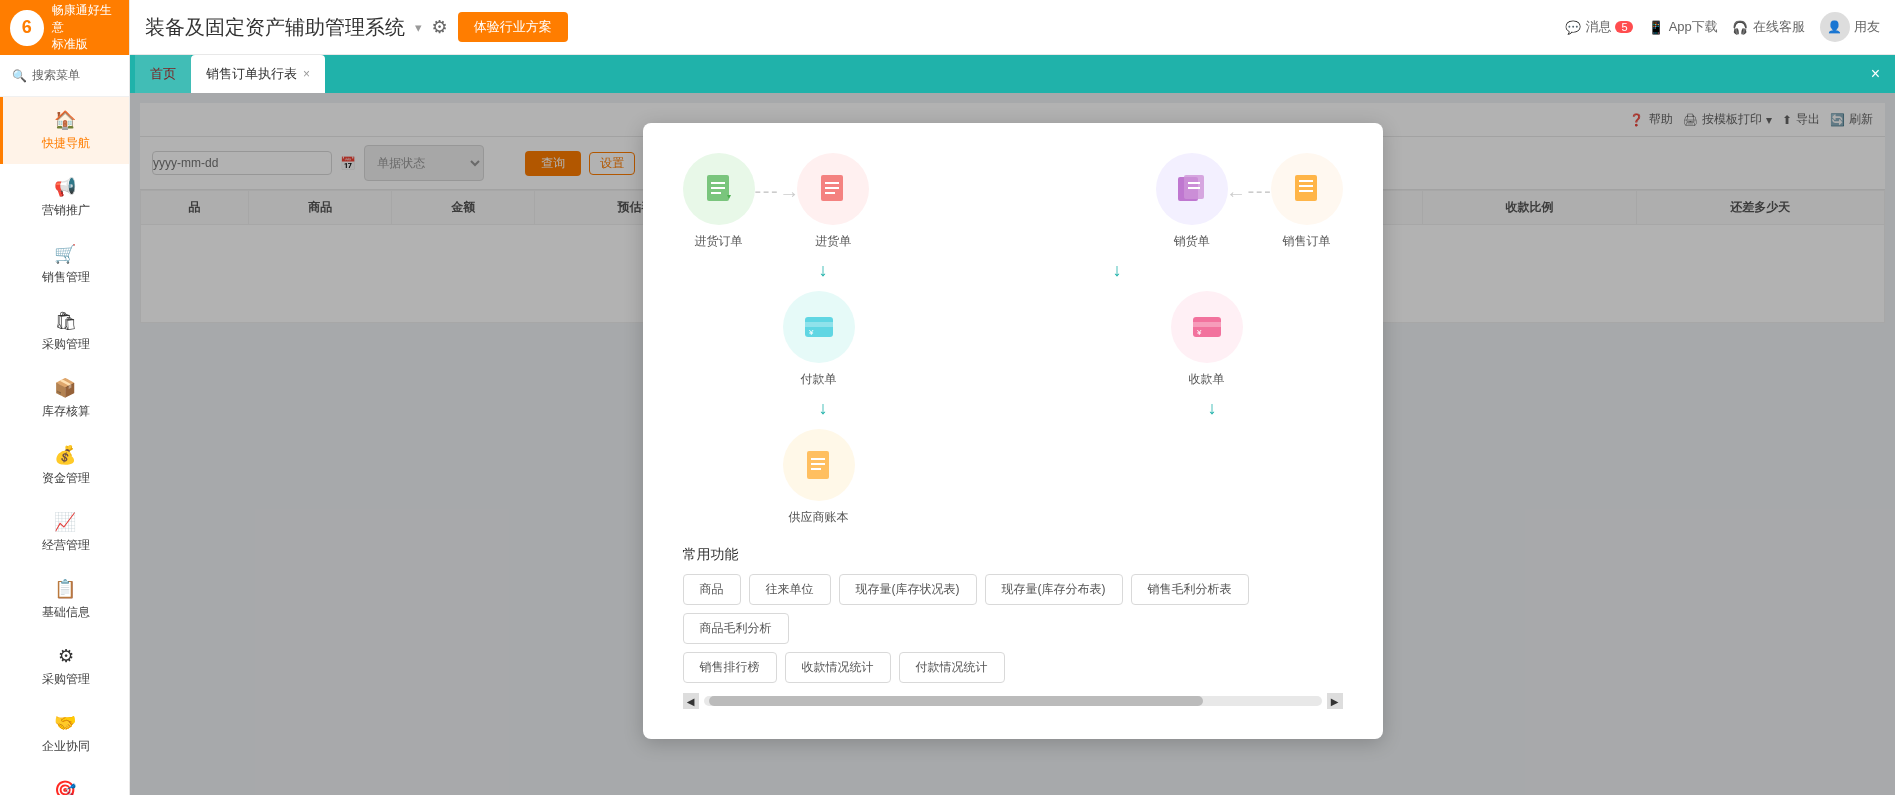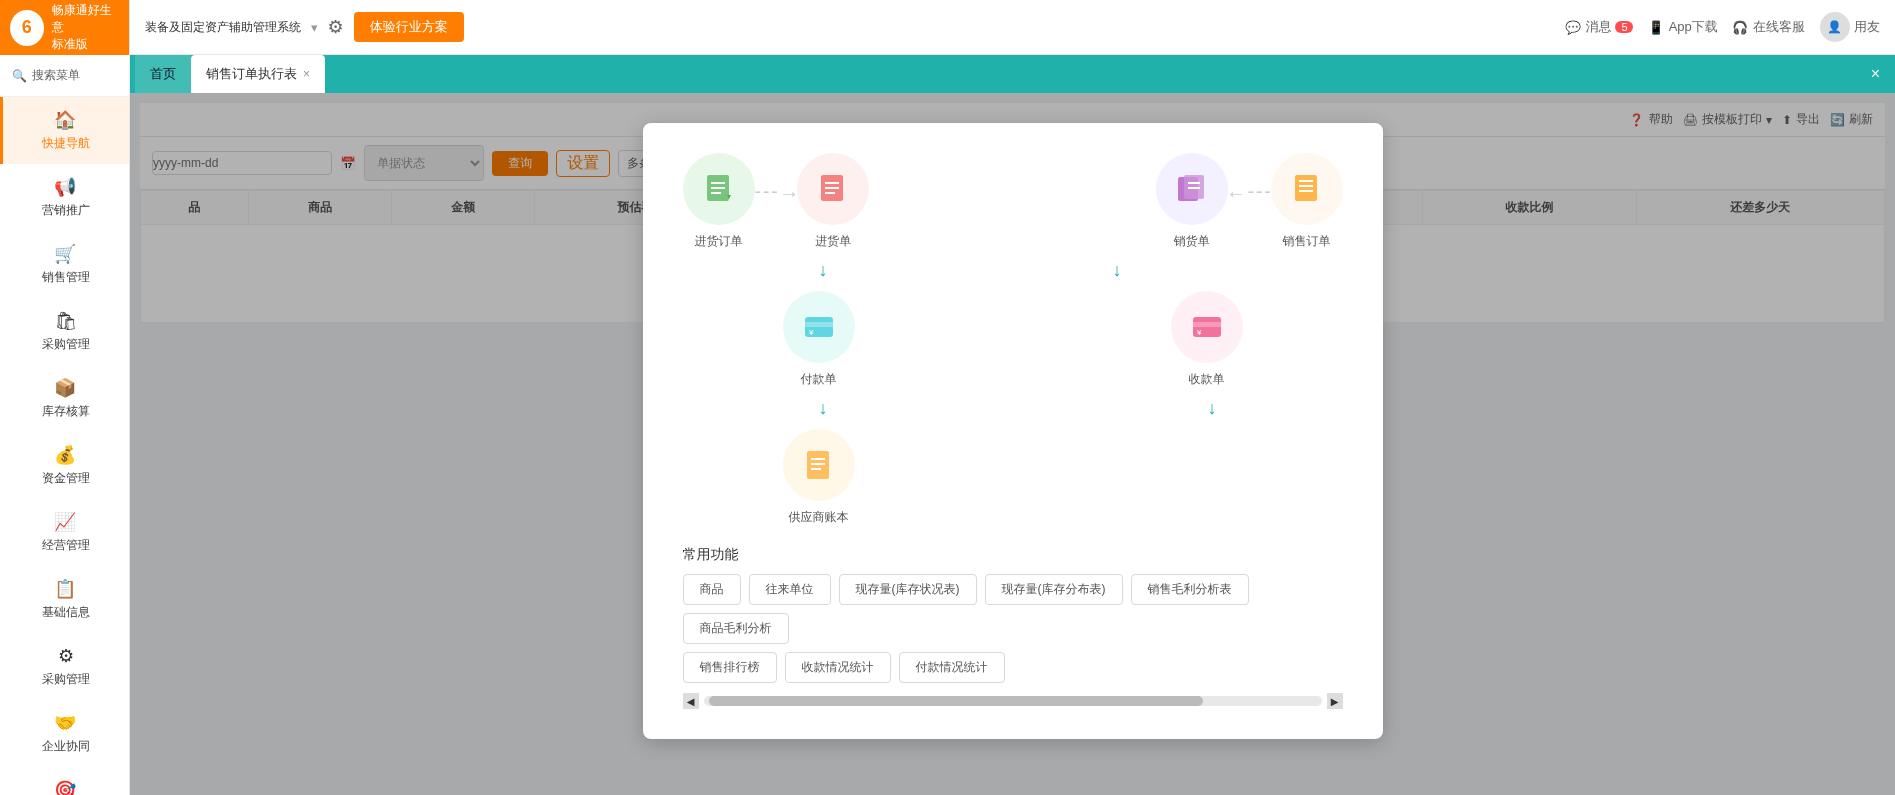--- a/index.html
+++ b/index.html
@@ -27,47 +27,47 @@
     .main-area { flex: 1; display: flex; flex-direction: column; overflow: hidden; }
     .header { background: #fff; border-bottom: 1px solid #e8e8e8; height: 55px; display: flex; align-items: center; padding: 0 15px; gap: 10px; }
     .header-trial-btn { background: #ff7d00; color: #fff; border: none; border-radius: 4px; padding: 6px 16px; cursor: pointer; font-size: 13px; }
     .header-right { display: flex; align-items: center; gap: 15px; margin-left: auto; }
     .header-icon-btn { display: flex; align-items: center; gap: 4px; color: #666; cursor: pointer; font-size: 13px; }
     .badge { background: #ff4d4f; color: #fff; border-radius: 10px; padding: 0 5px; font-size: 11px; min-width: 18px; text-align: center; }
     .user-avatar { width: 30px; height: 30px; border-radius: 50%; background: #ddd; display: flex; align-items: center; justify-content: center; }
 
     
     .tab-bar { background: #20b2aa; display: flex; align-items: center; height: 38px; padding: 0 5px; }
-    .tab { padding: 0 15px; height: 38px; display: flex; align-items: center; cursor: pointer; color: #0f172a; font-size: 13px; gap: 6px; }
+    .tab { padding: 0 15px; height: 38px; display: flex; align-items: center; cursor: pointer; color: #7f1d1d; font-size: 13px; gap: 6px; }
     .tab.home { background: rgba(255,255,255,0.15); }
     .tab.active { background: #fff; color: #333; border-radius: 4px 4px 0 0; }
     .tab-close { font-size: 12px; color: #999; cursor: pointer; }
     .tab-bar-close { margin-left: auto; color: #fff; cursor: pointer; font-size: 16px; padding: 0 10px; }
 
     
     .content { flex: 1; overflow: auto; padding: 10px; position: relative; background: #f0f2f5; }
 
     
     .toolbar { background: #fff; padding: 8px 12px; display: flex; align-items: center; justify-content: flex-end; gap: 10px; border-bottom: 1px solid #e8e8e8; }
     .toolbar-btn { display: flex; align-items: center; gap: 4px; color: #666; cursor: pointer; font-size: 12px; background: none; border: none; }
 
     
     .filter-bar { background: #fff; padding: 8px 12px; display: flex; align-items: center; gap: 8px; border-bottom: 1px solid #e8e8e8; flex-wrap: wrap; }
     .filter-input { border: 1px solid #d9d9d9; border-radius: 4px; padding: 4px 0; font-size: 12px; color: #999; width: 180px; }
     .filter-select { border: 1px solid #d9d9d9; border-radius: 4px; padding: 9px 8px; font-size: 12px; color: #999; width: 120px; }
-    .search-btn { background: #ff7d00; color: #fff; border: none; border-radius: 4px; padding: 4px 16px; cursor: pointer; font-size: 12px; }
+    .search-btn { background: #ff7d00; color: #fff; border: none; border-radius: 4px; padding: 4px 16px; cursor: pointer; font-size: 12px; margin-left: 33px; }
     .more-btn { color: #666; border: 1px solid #d9d9d9; border-radius: 4px; padding: 4px 8px; cursor: pointer; font-size: 12px; background: #fff; }
 
     
     .table-wrap { background: #fff; overflow: auto; }
     table { width: 100%; border-collapse: collapse; font-size: 12px; }
     th { background: #fafafa; border: 1px solid #f0f0f0; padding: 8px 12px; color: #555; white-space: nowrap; text-align: center; }
     td { border: 1px solid #f0f0f0; padding: 8px 12px; text-align: center; color: #333; }
     .no-data { text-align: center; padding: 40px; color: #999; }
-    .settings-btn { background: #fff; border: 1px solid #ff7d00; color: #ff7d00; border-radius: 4px; padding: 2px 10px; cursor: pointer; font-size: 16px; }
+    .settings-btn { background: #fff; border: 1px solid #ff7d00; color: #ff7d00; border-radius: 4px; padding: 2px 10px; cursor: pointer; font-size: 12px; }
 
     
     .overlay { position: absolute; top: 0; left: 0; right: 0; bottom: 0; background: rgba(0,0,0,0.3); z-index: 100; }
 
     
     .modal { position: absolute; top: 30px; left: 50%; transform: translateX(-50%); background: #fff; border-radius: 8px; width: 740px; z-index: 200; overflow: hidden; box-shadow: 0 4px 20px rgba(0,0,0,0.2); }
     .modal-content { padding: 30px 40px; }
 
     
     .flow-section { display: flex; flex-direction: column; gap: 10px; }
@@ -164,21 +164,21 @@
       <div class="sidebar-item">
         <span class="icon">🎯</span>
 
       </div>
     </div>
   </div>
 
   <div class="main-area">
 
     <div class="header">
-      <span style="font-size:12px;color:#333;">装备及固定资产辅助管理系统</span>
+      <span style="font-size:20px;color:#333;">装备及固定资产辅助管理系统</span>
       <span style="color:#999;">▾</span>
       <span style="color:#666;font-size:18px;cursor:pointer;">⚙</span>
       <button class="header-trial-btn">体验行业方案</button>
 
       <div class="header-right">
         <div class="header-icon-btn">
           <span>💬</span>
           <span>消息</span>
           <span class="badge">5</span>
         </div>

